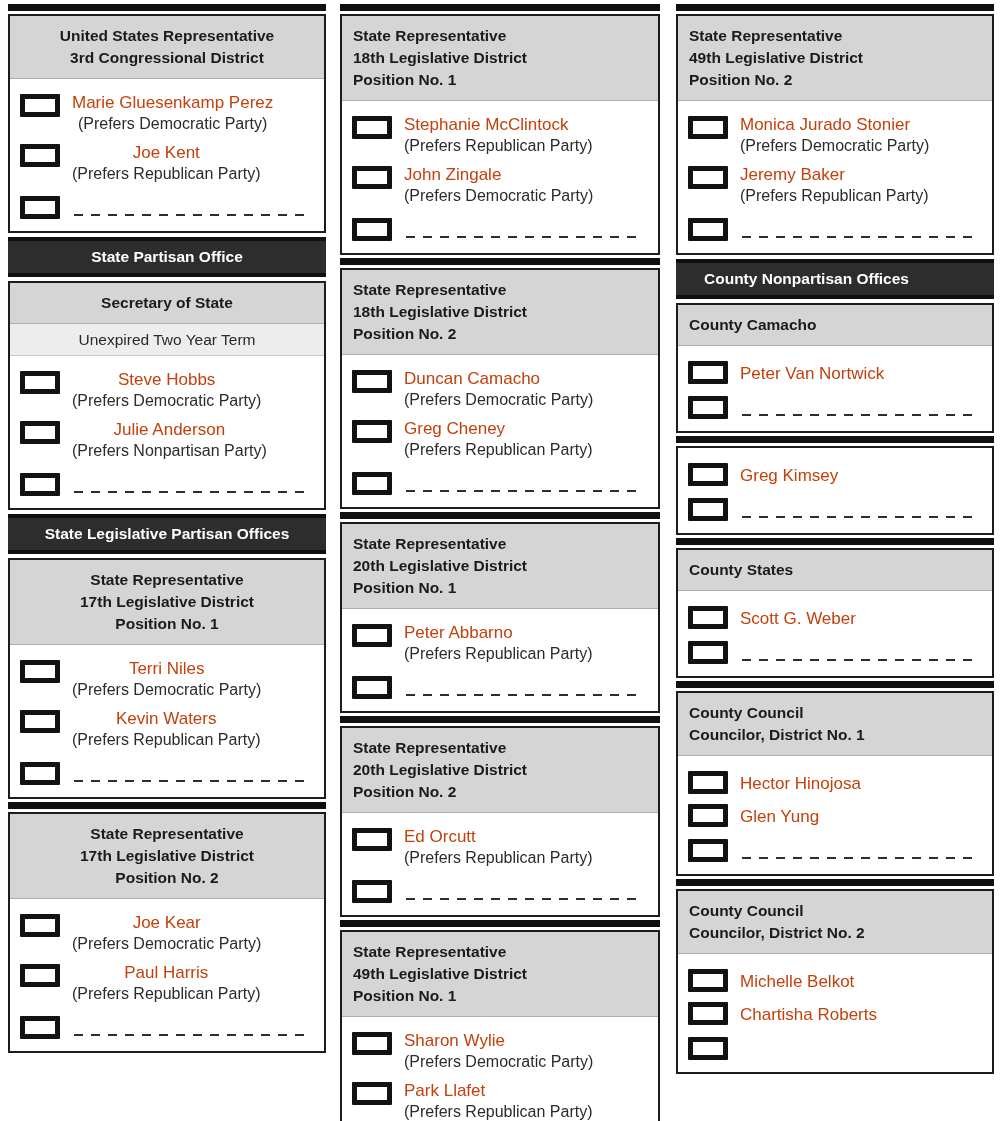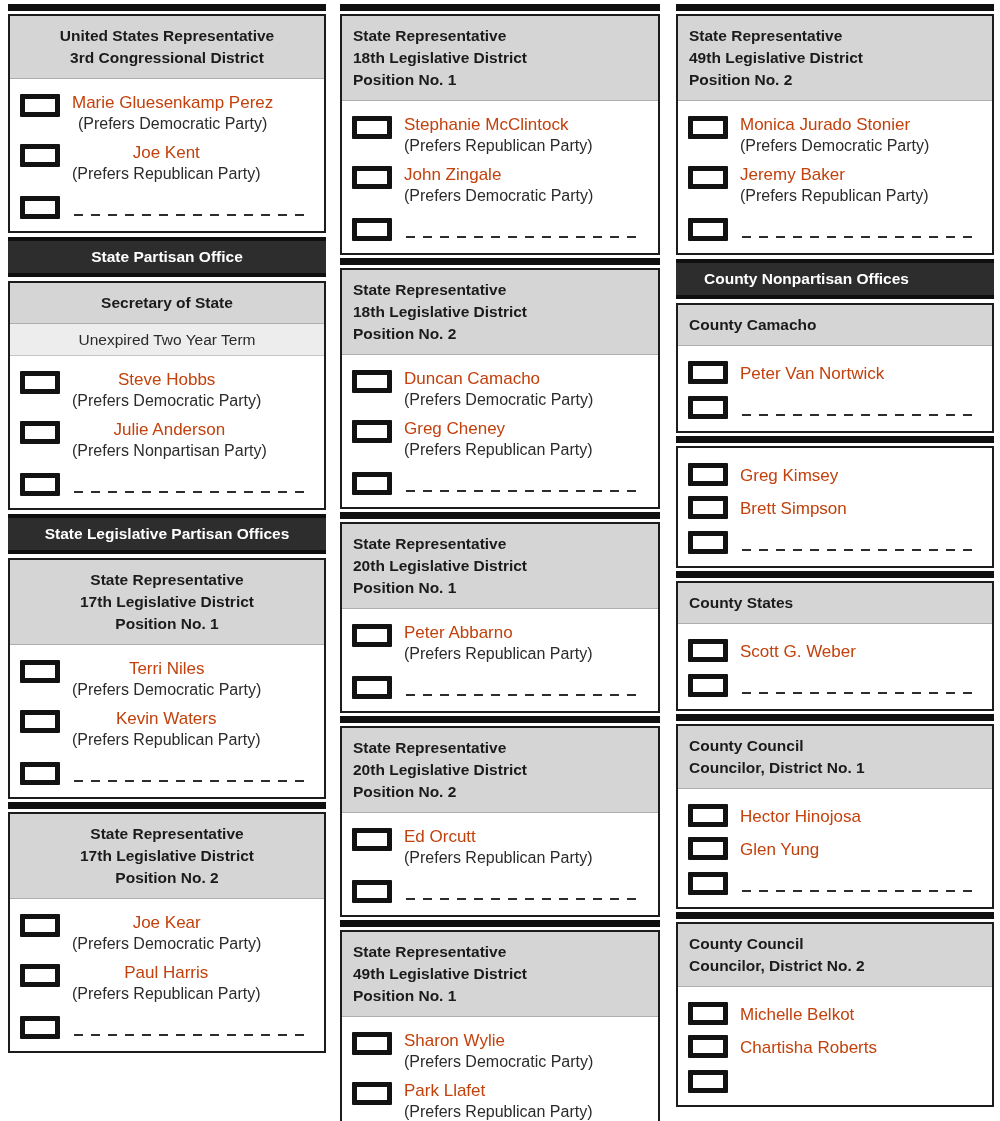--- a/index.html
+++ b/index.html
@@ -386,26 +386,20 @@
     </div>
     <div class="block-sep"></div>
     <div class="contest">
       <div class="contest-body">
         <div class="candidate-row centered">
           <span class="checkbox"></span>
           <div class="candidate-info">
             <div class="candidate-name">Greg Kimsey</div>
           </div>
         </div>
-        <div class="candidate-row centered">
-          <span class="checkbox"></span>
-          <div class="candidate-info">
-            <div class="candidate-name">Brett Simpson</div>
-          </div>
-        </div>
         <div class="writein-row">
           <span class="checkbox"></span>
           <div class="writein-line"></div>
         </div>
       </div>
     </div>
     <div class="block-sep"></div>
     <div class="contest">
       <div class="contest-header">
         <div class="office-line">County States</div>

